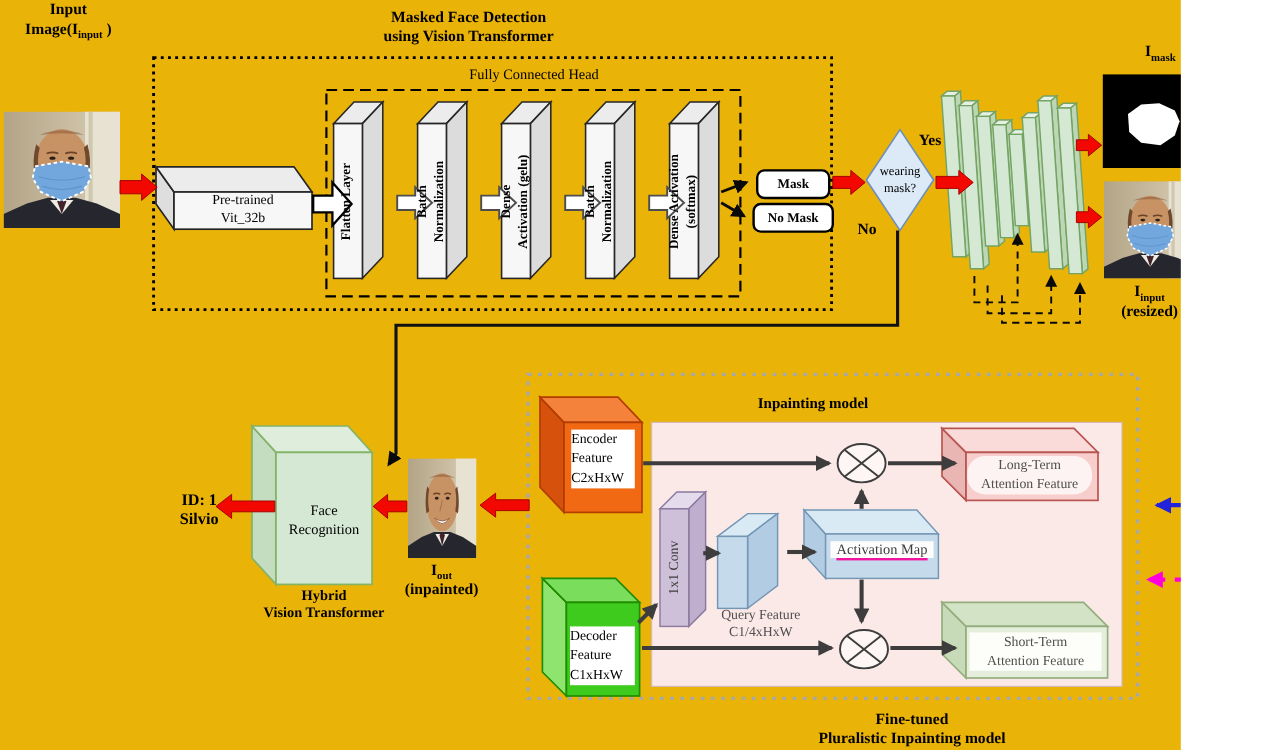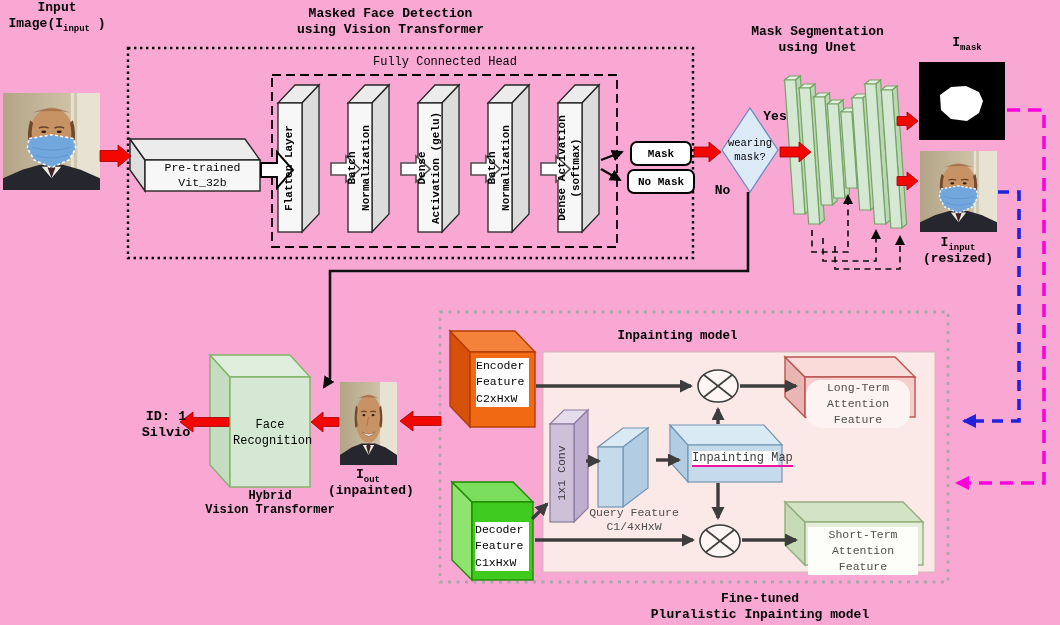--- a/index.html
+++ b/index.html
@@ -1,17 +1,17 @@
 <!DOCTYPE html>
 <html><head>
 <meta charset="utf-8">
 <style>
   html,body{margin:0;padding:0;background:#fff;}
-  #stage{position:relative;width:1060px;height:625px;background:#f9a8d4;overflow:hidden;
-         font-family:Liberation Mono, monospace;}
+  #stage{position:relative;width:984px;height:625px;background:#eab308;overflow:hidden;
+         font-family:Liberation Serif, serif;}
   #base{position:absolute;left:0;top:0;}
   .lbl{position:absolute;text-align:center;color:#000;line-height:1.2;white-space:nowrap;}
   .b{font-weight:bold;}
   .t13{font-size:13px;}
   .t12{font-size:12px;}
   .wrap{white-space:normal;}
   sub{font-size:9px;line-height:0;}
   .rot{position:absolute;width:130px;height:36px;display:flex;flex-direction:column;
        justify-content:center;text-align:center;transform:rotate(-90deg);
        font-size:11px;font-weight:bold;line-height:1.25;}
@@ -327,23 +327,20 @@
 
 <div class="pill" style="left:630px;top:141px;width:58px;height:21px;">Mask</div>
 <div class="pill" style="left:627px;top:169px;width:64px;height:21px;">No Mask</div>
 
 <div class="lbl" style="left:720px;top:137px;width:60px;font-size:10.5px;line-height:1.3;">
   <span>wearing</span><br><span>mask?</span>
 </div>
 <div class="lbl t13 b" style="left:755px;top:109px;width:40px;">Yes</div>
 <div class="lbl t13 b" style="left:705px;top:183px;width:35px;">No</div>
 
-<div class="lbl t13 b" style="left:735px;top:24px;width:165px;">
-  <span>Mask Segmentation</span><br><span>using Unet</span>
-</div>
 
 <div class="lbl t13 b" style="left:930px;top:35px;width:74px;">
   <span>I</span><sub>mask</sub>
 </div>
 
 <div class="lbl t13 b" style="left:918px;top:235px;width:80px;">
   <span>I</span><sub>input</sub><br>
   <span>(resized)</span>
 </div>
 
@@ -357,21 +354,21 @@
   <span>Decoder</span><br><span>Feature</span><br><span>C1xHxW</span>
 </div>
 
 <div class="rot" style="left:497px;top:455px;font-weight:normal;font-size:11.5px;color:#3d3d3d;">1x1 Conv</div>
 
 <div class="lbl gt" style="left:586px;top:506px;width:96px;font-size:11.5px;line-height:1.25;">
   <span>Query Feature</span><br><span>C1/4xHxW</span>
 </div>
 
 <div class="lbl" style="left:692px;top:451px;width:86px;font-size:12px;color:#3d3d3d;background:#fdfdfd;">
-  <span style="border-bottom:2px solid #f0149e;">Inpainting Map</span>
+  <span style="border-bottom:2px solid #f0149e;">Activation Map</span>
 </div>
 
 <div class="lbl gt wrap" style="left:806px;top:380px;width:104px;font-size:11.5px;line-height:1.4;background:#fcf3f2;border-radius:15px;">
   <span>Long-Term</span><br><span>Attention Feature</span>
 </div>
 <div class="lbl gt wrap" style="left:808px;top:527px;width:110px;font-size:11.5px;line-height:1.4;background:#fdfef9;">
   <span>Short-Term</span><br><span>Attention Feature</span>
 </div>
 
 <div class="lbl t13 b" style="left:630px;top:591px;width:260px;">

